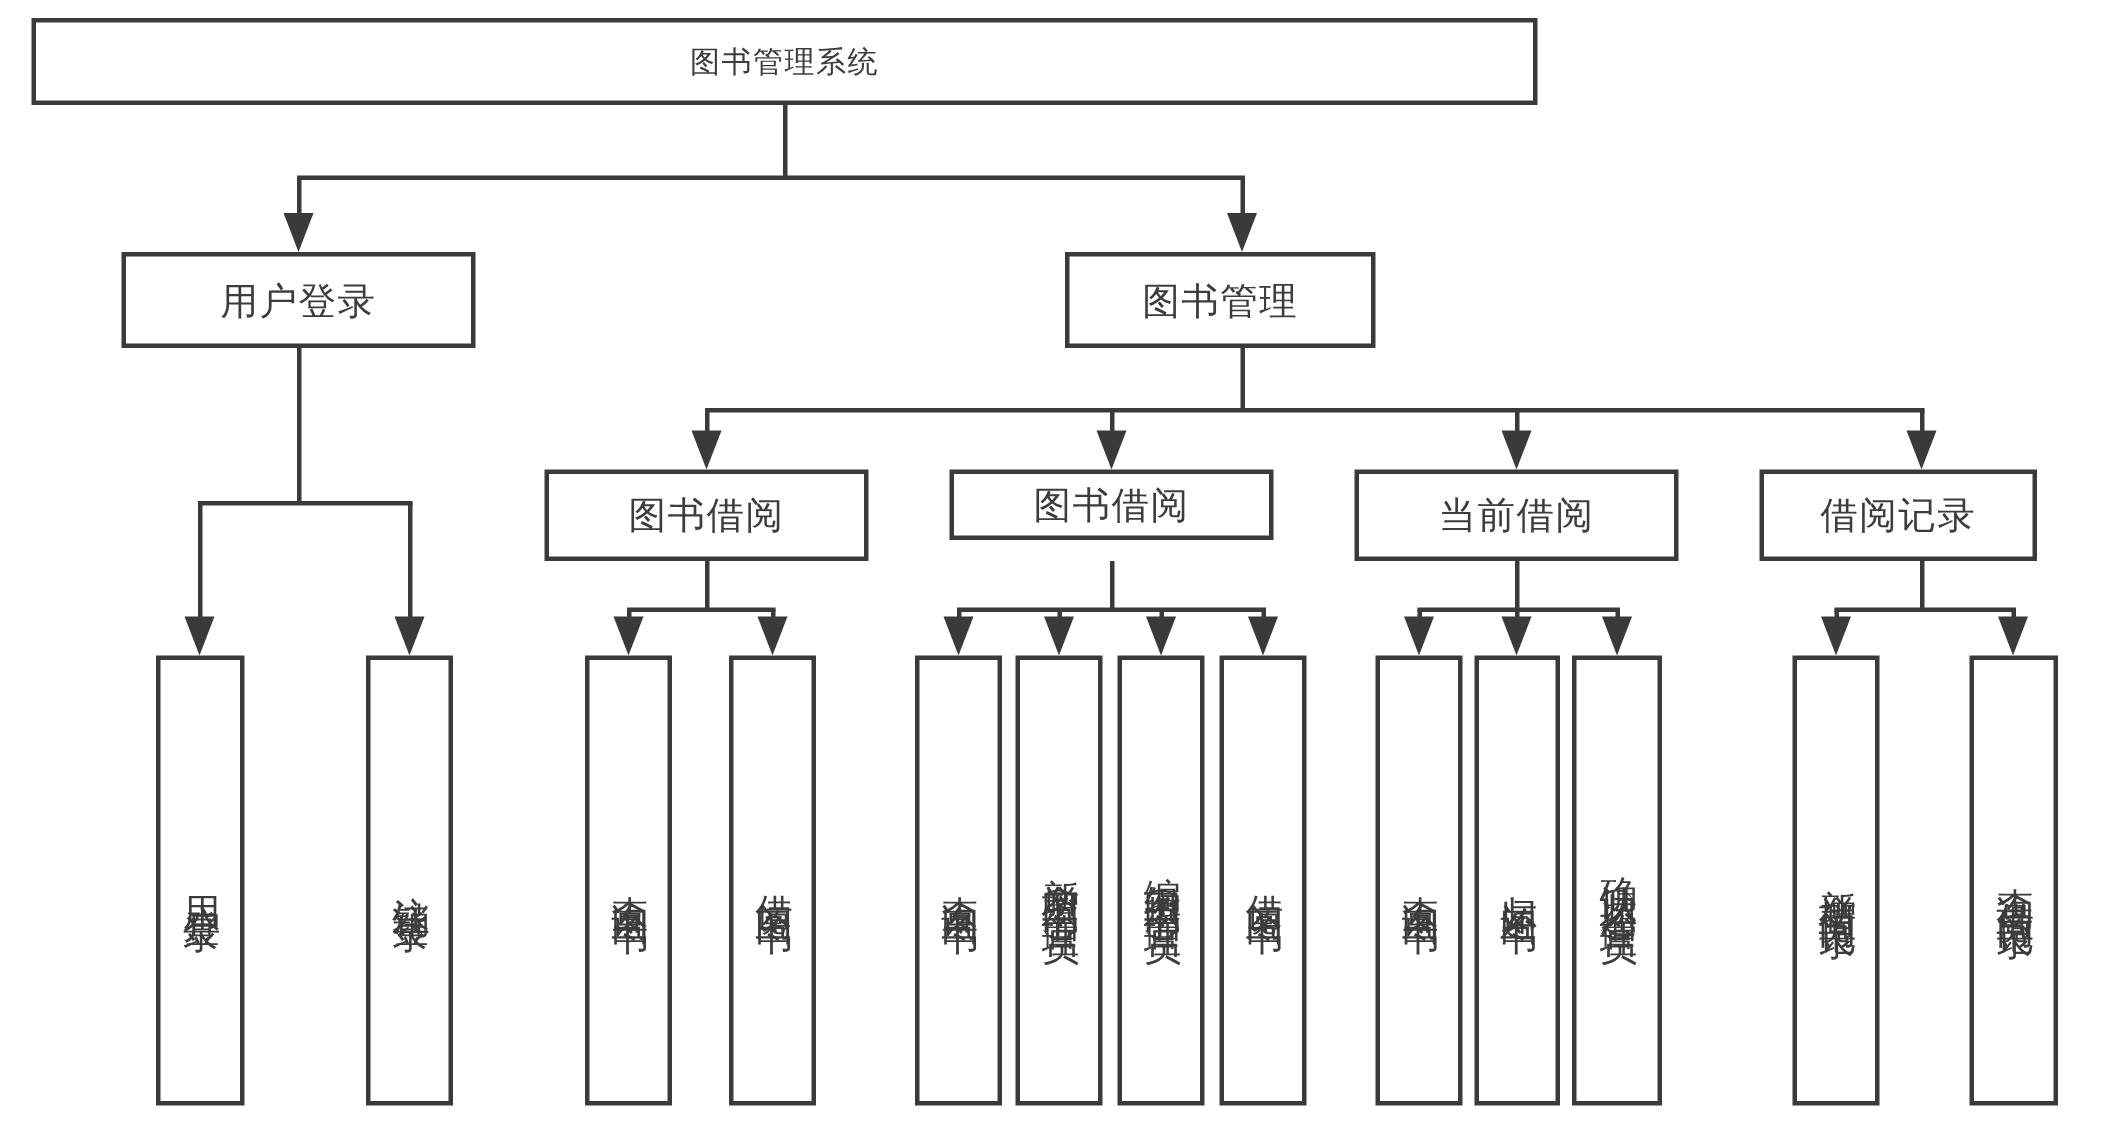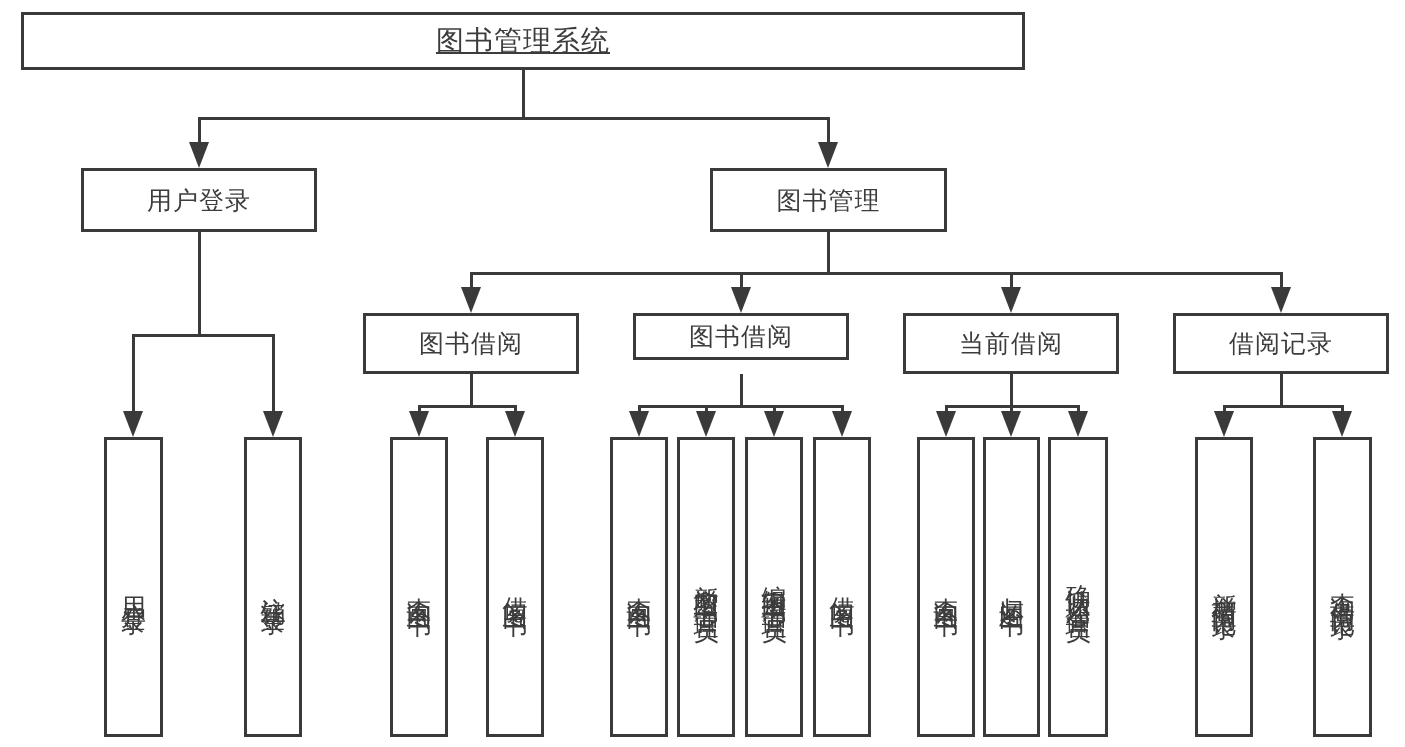--- a/index.html
+++ b/index.html
@@ -21,21 +21,21 @@
     align-items: center;
     justify-content: center;
     z-index: 2;
   }
   .hlabel {
     font-size: 25px;
     letter-spacing: 1px;
     white-space: nowrap;
     color: #3c3c3c;
   }
-  .root .hlabel { font-size: 28px; text-decoration: underline; }
+  .root .hlabel { font-size: 20px; }
   .vlabel {
     writing-mode: vertical-rl;
     text-orientation: mixed;
     font-size: 25px;
     letter-spacing: 5px;
     line-height: 1;
     color: #3c3c3c;
   }
   .line {
     position: absolute;
@@ -67,34 +67,34 @@
 
 <div id="canvas">
 
   <div class="node root" style="left:21px; top:12px; width:1004px; height:58px;">
     <span class="hlabel">图书管理系统</span>
   </div>
 
   <div class="node" style="left:81px; top:168px; width:236px; height:64px;">
     <span class="hlabel">用户登录</span>
   </div>
-  <div class="node" style="left:710px; top:168px; width:237px; height:64px;">
+  <div class="node" style="left:710px; top:168px; width:207px; height:64px;">
     <span class="hlabel">图书管理</span>
   </div>
 
   <div class="node" style="left:363px; top:313px; width:216px; height:61px;">
     <span class="hlabel">图书借阅</span>
   </div>
   <div class="node" style="left:633px; top:313px; width:216px; height:47px;">
     <span class="hlabel">图书借阅</span>
   </div>
   <div class="node" style="left:903px; top:313px; width:216px; height:61px;">
     <span class="hlabel">当前借阅</span>
   </div>
-  <div class="node" style="left:1173px; top:313px; width:216px; height:61px;">
+  <div class="node" style="left:1173px; top:313px; width:185px; height:61px;">
     <span class="hlabel">借阅记录</span>
   </div>
 
   <div class="node" style="left:104px; top:437px; width:59px; height:300px;">
     <span class="vlabel">用户登录</span>
   </div>
   <div class="node" style="left:244px; top:437px; width:58px; height:300px;">
     <span class="vlabel">注销登录</span>
   </div>
 

